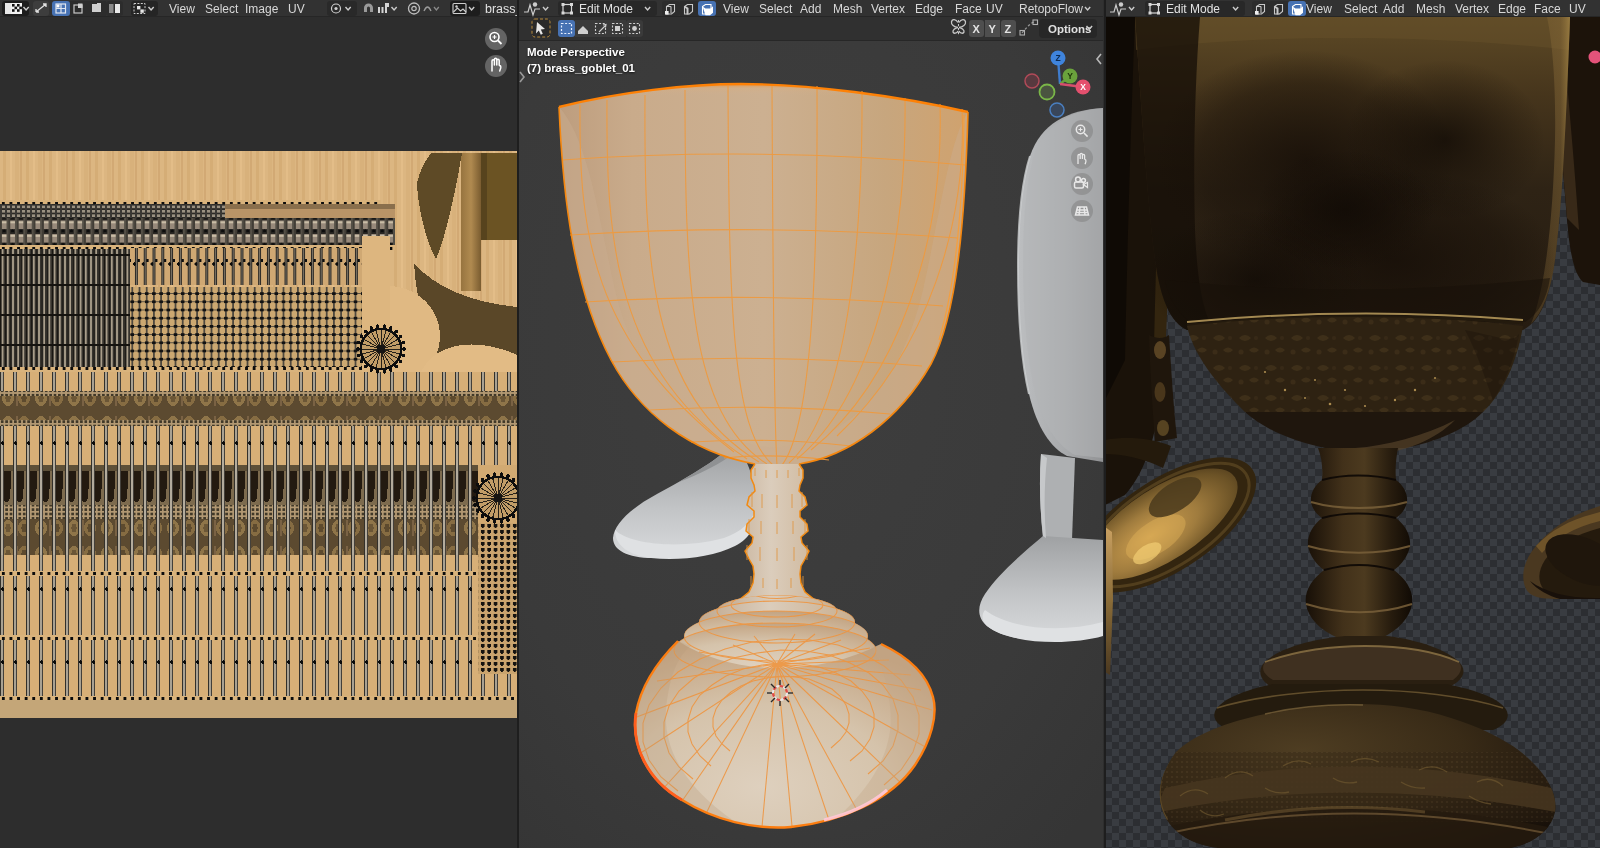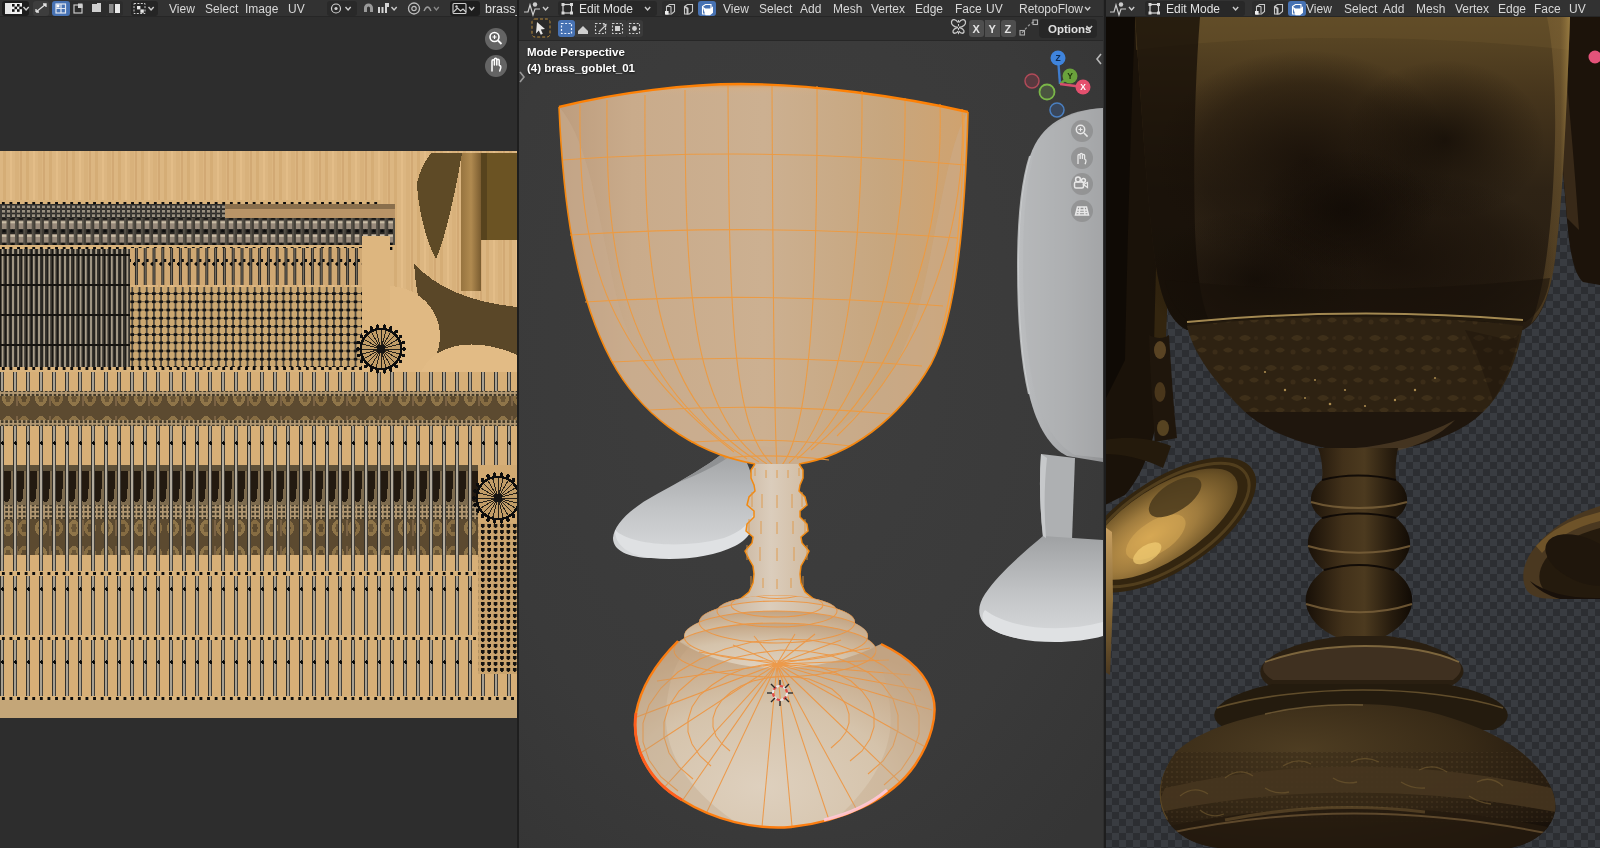--- a/index.html
+++ b/index.html
@@ -460,21 +460,21 @@
         <rect x="555.5" y="182" width="9" height="6" rx="1.5"></rect>
           <circle cx="559" cy="179.5" r="2.4"></circle>
           <circle cx="564.5" cy="180.5" r="1.9"></circle>
           <path d="M564.5 184.5 l4 -2 v5 z" stroke-width="1.2"></path>
         <path d="M556.5 215 l2 -8 h9 l2 8 z M558 210 h10 M557.3 212.5 h11.4 M561 207 l-1 8 M565 207 l1 8"></path>
       </g>
       <path d="M582 54 l-4 5 4 5" stroke="#b8b8b8" stroke-width="1.6" fill="none"></path>
       <path d="M1 72 l4 5 -4 5" stroke="#9a9a9a" stroke-width="1.6" fill="none"></path>
     </svg>
     <div style="position:absolute;left:8px;top:46px;color:#fff;font-size:11.5px;font-weight:bold;z-index:5;text-shadow:0 1px 2px rgba(0,0,0,.7)">Mode Perspective</div>
-    <div style="position:absolute;left:8px;top:62px;color:#fff;font-size:11.5px;font-weight:bold;z-index:5;text-shadow:0 1px 2px rgba(0,0,0,.7)">(4) brass_goblet_01</div>
+    <div style="position:absolute;left:8px;top:62px;color:#fff;font-size:11.5px;font-weight:bold;z-index:5;text-shadow:0 1px 2px rgba(0,0,0,.7)">(7) brass_goblet_01</div>
     <div class="hdr">
       <svg width="584" height="17" style="position:absolute;left:0;top:0">
         <path d="M5 12 h4 l2 -7 l3 10 l2 -6 h5" stroke="#ccc" stroke-width="1.2" fill="none"></path>
         <circle cx="16" cy="4.5" r="2.2" fill="#ccc"></circle>
         <path d="M24 7 l2.6 3 2.6 -3" stroke="#ccc" stroke-width="1.4" fill="none"></path>
         <rect x="39" y="1" width="99" height="15" rx="3" fill="#282828"></rect>
         <g stroke="#d8d8d8" stroke-width="1.2" fill="none">
           <rect x="44" y="4.5" width="8.5" height="8.5"></rect>
         </g>
         <g fill="#d8d8d8">

